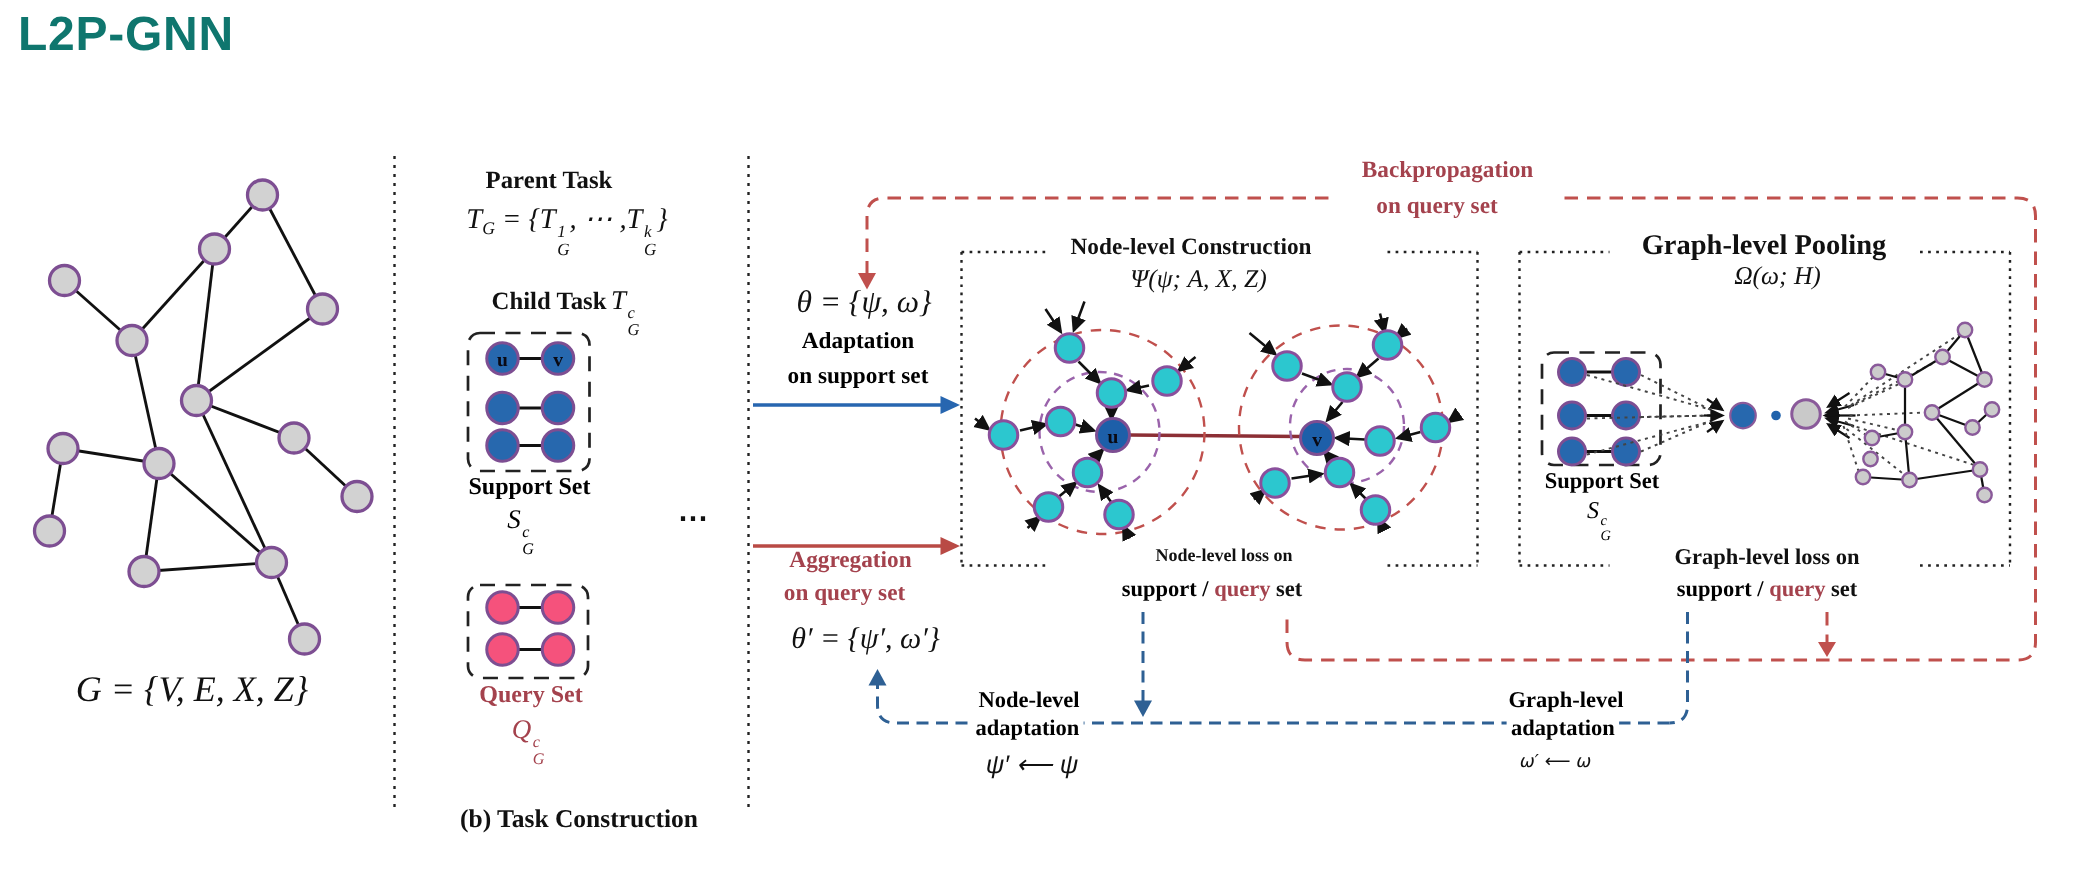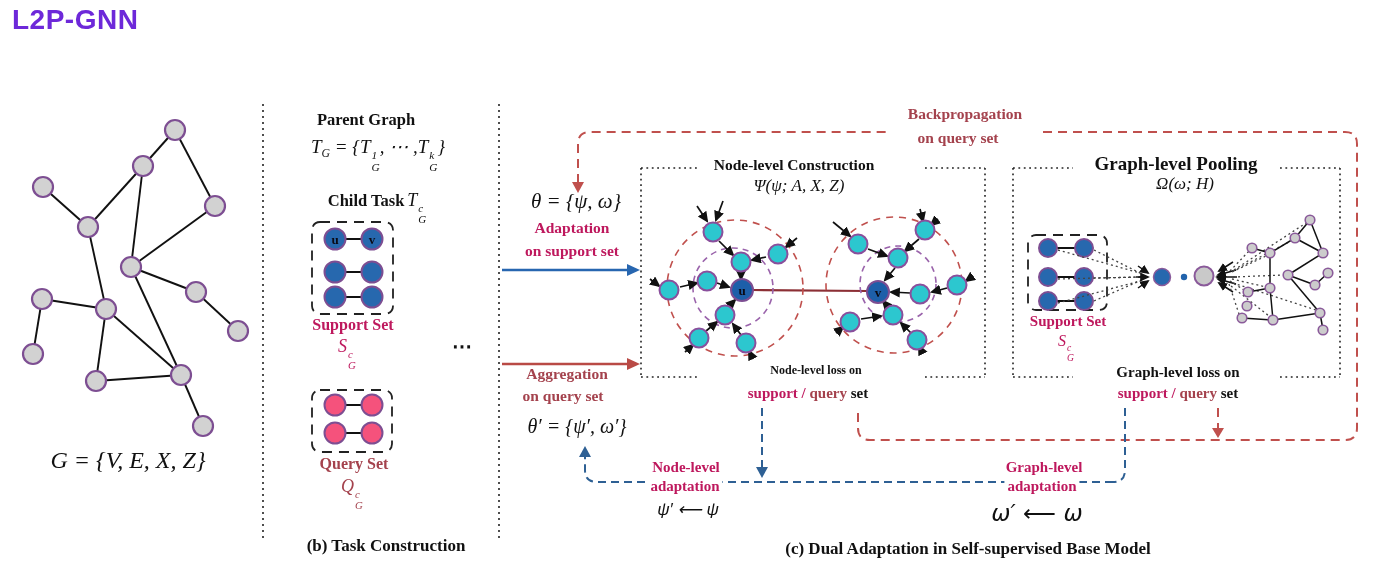--- a/index.html
+++ b/index.html
@@ -1,25 +1,25 @@
 <!DOCTYPE html>
 <html><head>
 <meta charset="utf-8">
 <style>
   html,body{margin:0;padding:0;background:#fff;}
   .stage{position:relative;width:1387px;height:587px;background:#fff;overflow:hidden;
          font-family:"Liberation Serif","DejaVu Serif",serif;}
   .gfx{position:absolute;left:0;top:0;}
   .page-title{position:absolute;left:12px;top:4px;margin:0;
     font-family:"Liberation Sans","DejaVu Sans",sans-serif;
-    font-weight:bold;font-size:28px;color:#6d28d9;letter-spacing:.5px;}
+    font-weight:bold;font-size:32px;color:#0f766e;letter-spacing:.5px;}
   .t{position:absolute;transform:translateX(-50%);white-space:nowrap;color:#111;line-height:1.08;}
   .b{font-weight:bold;}
   .i{font-style:italic;}
-  .blue{color:#be185d;}
+  .blue{color:#000000;}
   .mar{color:#a4424d;}
   .bg{background:#fff;padding:0 3px;}
   .sb{font-size:.62em;font-style:italic;vertical-align:-.35em;}
   .ss{display:inline-flex;flex-direction:column;align-items:flex-start;
       font-size:.6em;line-height:1;vertical-align:-.55em;margin-left:1px;font-style:italic;}
   .ss .up,.ss .dn{display:block;}
   svg text{font-family:"Liberation Serif","DejaVu Serif",serif;}
 </style>
 </head>
 <body>
@@ -295,21 +295,21 @@
           <circle cx="1242" cy="318" r="4.8"></circle>
         <circle cx="1273" cy="320" r="4.8"></circle>
           <circle cx="1320" cy="313" r="4.8"></circle>
           <circle cx="1323" cy="330" r="4.8"></circle>
       </g>
     </g>
   </svg>
 
   <div class="t i" style="left:128px;top:448px;font-size:24px">G = {V, E, X, Z}</div>
 
-  <div class="t b" style="left:366px;top:111px;font-size:16.5px">Parent Graph</div>
+  <div class="t b" style="left:366px;top:111px;font-size:16.5px">Parent Task</div>
   <div class="t i" style="left:378px;top:137px;font-size:19px"><span>T</span><span class="sb">G</span><span> = {</span><span>T</span><span class="ss">
         <span class="up">1</span>
         <span class="dn">G</span>
       </span><span>, ⋯ ,</span><span>T</span><span class="ss">
         <span class="up">k</span>
         <span class="dn">G</span>
       </span><span>}</span></div>
   <div class="t" style="left:377px;top:191px;font-size:16.5px"><span class="b">Child Task</span><span class="i" style="margin-left:3px;font-size:18px">T</span><span class="ss" style="font-size:11px">
         <span class="up">c</span>
         <span class="dn">G</span>
@@ -348,17 +348,16 @@
   <div class="t i" style="left:1185px;top:175px;font-size:17px">Ω(ω; H)</div>
   <div class="t b blue" style="left:1068px;top:313px;font-size:15px">Support Set</div>
   <div class="t i blue" style="left:1066px;top:332px;font-size:16px"><span>S</span><span class="ss">
         <span class="up">c</span>
         <span class="dn">G</span>
       </span></div>
   <div class="t b" style="left:1178px;top:364px;font-size:15px">Graph-level  loss on</div>
   <div class="t b" style="left:1178px;top:385px;font-size:15px"><span class="blue">support</span> <span class="blue">/</span> <span class="mar">query</span> <span>set</span></div>
   <div class="t b blue bg" style="left:1044px;top:459px;font-size:15px">Graph-level</div>
   <div class="t b blue bg" style="left:1042px;top:478px;font-size:15px">adaptation</div>
-  <div class="t i" style="left:1037px;top:501px;font-size:23px;font-family:'DejaVu Sans','DejaVu Serif',serif">ω′ ⟵ ω</div>
-
-  <div class="t b" style="left:968px;top:540px;font-size:17px">(c) Dual Adaptation in Self-supervised Base Model</div>
+  <div class="t i" style="left:1037px;top:501px;font-size:12px;font-family:'DejaVu Sans','DejaVu Serif',serif">ω′ ⟵ ω</div>
+
 
 </div>
 
 </body></html>

